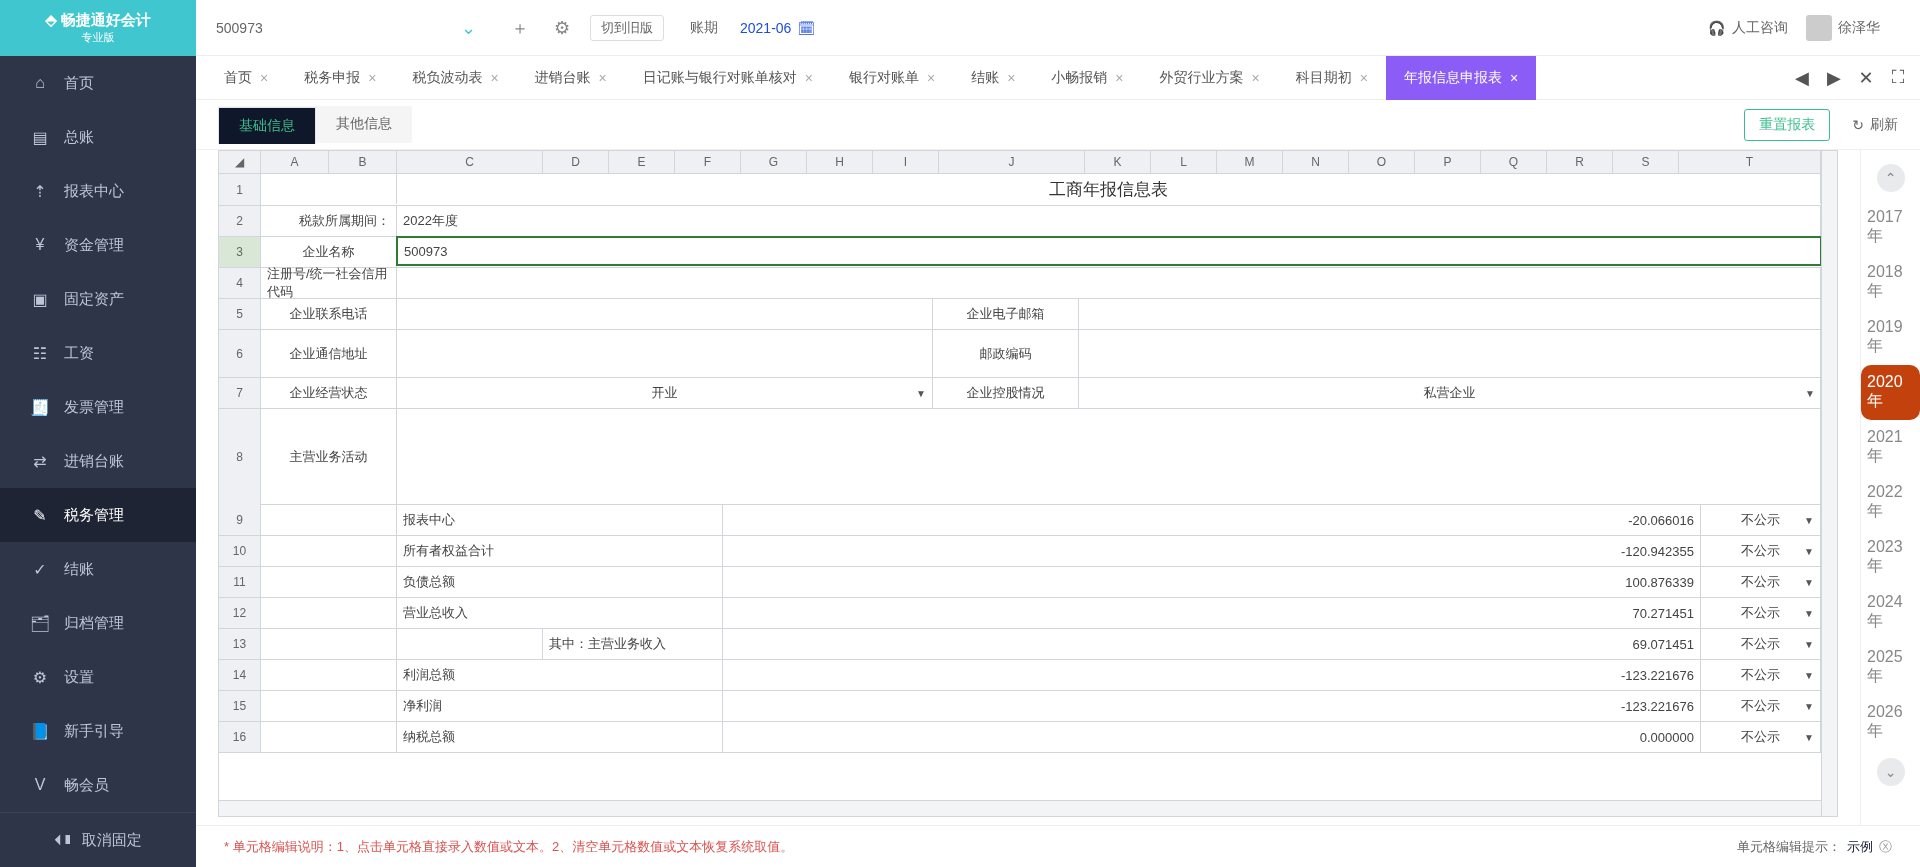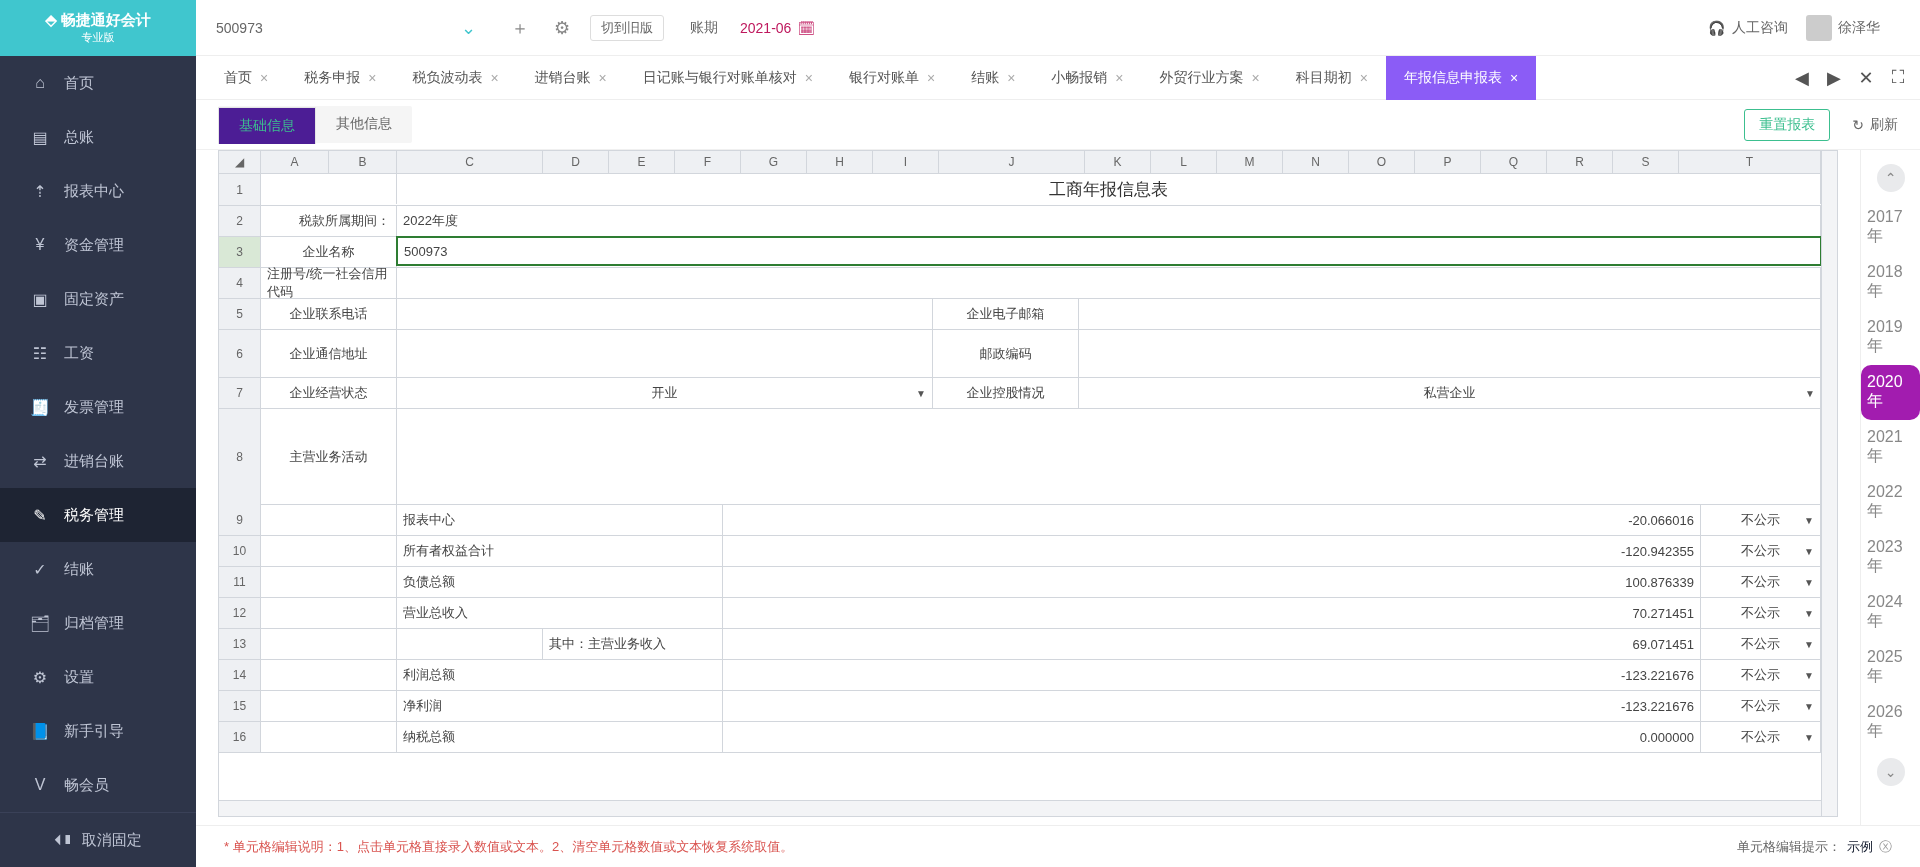--- a/index.html
+++ b/index.html
@@ -9,21 +9,21 @@
 .topbar { height: 56px; display: flex; align-items: center; background: #fff; border-bottom: 1px solid #eee; }
 .logo { width: 196px; height: 56px; background: #40c6ce; color: #fff; display: flex; flex-direction: column; align-items: center; justify-content: center; font-size: 15px; }
 .logo-main { font-weight: bold; display: flex; align-items: center; gap: 4px; }
 .logo-sub { font-size: 11px; }
 .org-select { flex: 0 0 300px; padding: 0 20px; display: flex; align-items: center; justify-content: space-between; color: #666; cursor: pointer; }
 .org-select .chev { color: #40c6ce; font-size: 18px; }
 .top-actions { display: flex; align-items: center; gap: 14px; margin-left: 10px; }
 .icon-btn { width: 28px; height: 28px; display: flex; align-items: center; justify-content: center; color: #888; cursor: pointer; font-size: 18px; }
 .old-ver { border: 1px solid #ddd; border-radius: 3px; padding: 3px 10px; color: #666; font-size: 13px; cursor: pointer; }
 .period-label { color: #666; margin-left: 12px; font-size: 14px; }
-.period-val { color: #be185d; margin-left: 8px; display: flex; align-items: center; gap: 6px; }
+.period-val { color: #1d4ed8; margin-left: 8px; display: flex; align-items: center; gap: 6px; }
 .top-right { margin-left: auto; display: flex; align-items: center; gap: 18px; padding-right: 40px; color: #666; }
 .top-right .item { display: flex; align-items: center; gap: 6px; cursor: pointer; }
 .avatar { width: 26px; height: 26px; background: #ccc; border-radius: 3px; display: inline-block; }
 
 
 .layout { display: flex; height: calc(867px - 56px); }
 .sidebar { width: 196px; background: #2e3549; color: #bfc5d4; display: flex; flex-direction: column; }
 .side-item { height: 54px; display: flex; align-items: center; padding-left: 30px; gap: 14px; cursor: pointer; font-size: 15px; }
 .side-item.active { background: #1e2433; color: #fff; }
 .side-icon { width: 20px; text-align: center; font-size: 16px; }
@@ -40,21 +40,21 @@
 .tab .close { color: #aaa; margin-left: 2px; }
 .tab.active { background: #8b5cf6; color: #fff; }
 .tab.active .close { color: #fff; }
 .tab-ctrl { display: flex; align-items: center; gap: 4px; padding: 0 8px; }
 .tab-ctrl .ctl { width: 28px; height: 28px; display: flex; align-items: center; justify-content: center; color: #555; cursor: pointer; font-size: 18px; }
 
 
 .subbar { height: 50px; display: flex; align-items: center; padding: 0 22px; gap: 12px; border-bottom: 1px solid #f0f0f0; }
 .subtabs { display: flex; background: #f5f5f5; border-radius: 2px; }
 .subtab { padding: 9px 20px; color: #666; cursor: pointer; font-size: 14px; }
-.subtab.active { background: #4c1d95; color: #3cbf8f; border: 1px solid #e5e5e5; border-bottom: none; position: relative; top: 1px; }
+.subtab.active { background: #0f172a; color: #3cbf8f; border: 1px solid #e5e5e5; border-bottom: none; position: relative; top: 1px; }
 .subbar-right { margin-left: auto; display: flex; align-items: center; gap: 22px; }
 .btn-reset { border: 1px solid #3cbf8f; color: #3cbf8f; padding: 6px 14px; border-radius: 3px; background: #fff; cursor: pointer; font-size: 14px; }
 .refresh { display: flex; align-items: center; gap: 6px; color: #666; cursor: pointer; font-size: 14px; }
 
 
 .workspace { flex: 1; display: flex; min-height: 0; }
 .sheet-wrap { flex: 1; padding: 0 22px 8px 22px; display: flex; flex-direction: column; min-width: 0; }
 .sheet { flex: 1; border: 1px solid #d2d6dc; position: relative; display: flex; flex-direction: column; min-height: 0; }
 
 
@@ -86,21 +86,21 @@
 .row.active-row .rownum { background: #d9e8d6; }
 .active-cell { border: 2px solid #2e7d32; margin: -1px; position: relative; }
 
 .vscroll { width: 16px; background: #f3f4f6; border-left: 1px solid #d2d6dc; }
 .hscroll { height: 16px; background: #f3f4f6; border-top: 1px solid #d2d6dc; }
 
 
 .year-rail { width: 60px; border-left: 1px solid #eee; display: flex; flex-direction: column; align-items: center; padding-top: 10px; gap: 4px; }
 .yr-nav { width: 28px; height: 28px; border-radius: 50%; background: #e9eaec; color: #888; display: flex; align-items: center; justify-content: center; cursor: pointer; margin: 4px 0; }
 .yr { font-size: 16px; color: #888; padding: 8px 6px; cursor: pointer; border-radius: 10px; }
-.yr.active { background: #a21caf; color: #fff; }
+.yr.active { background: #c2410c; color: #fff; }
 
 
 .footer { height: 42px; border-top: 1px solid #eee; display: flex; align-items: center; padding: 0 28px; font-size: 13px; }
 .footer .note { color: #d9534f; }
 .footer .right { margin-left: auto; color: #666; display: flex; gap: 6px; align-items: center; }
 .footer .ex { color: #0f172a; cursor: pointer; }
 </style>
 </head>
 <body>
 

